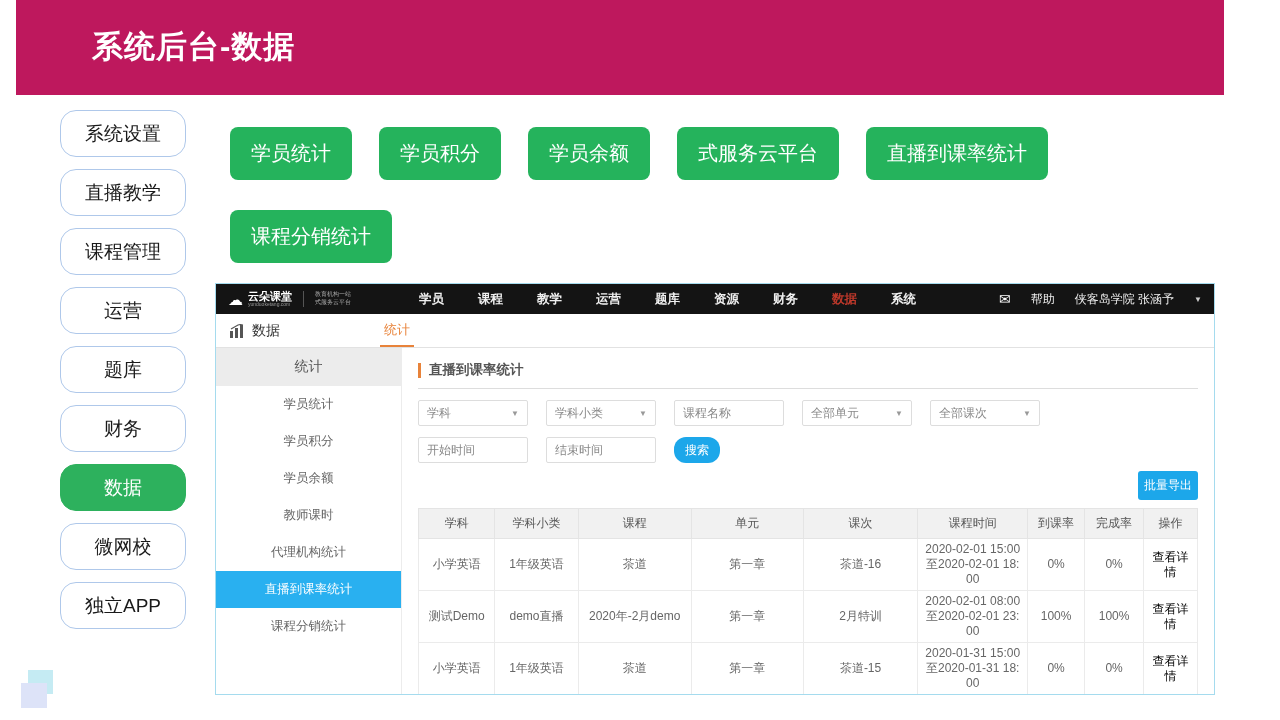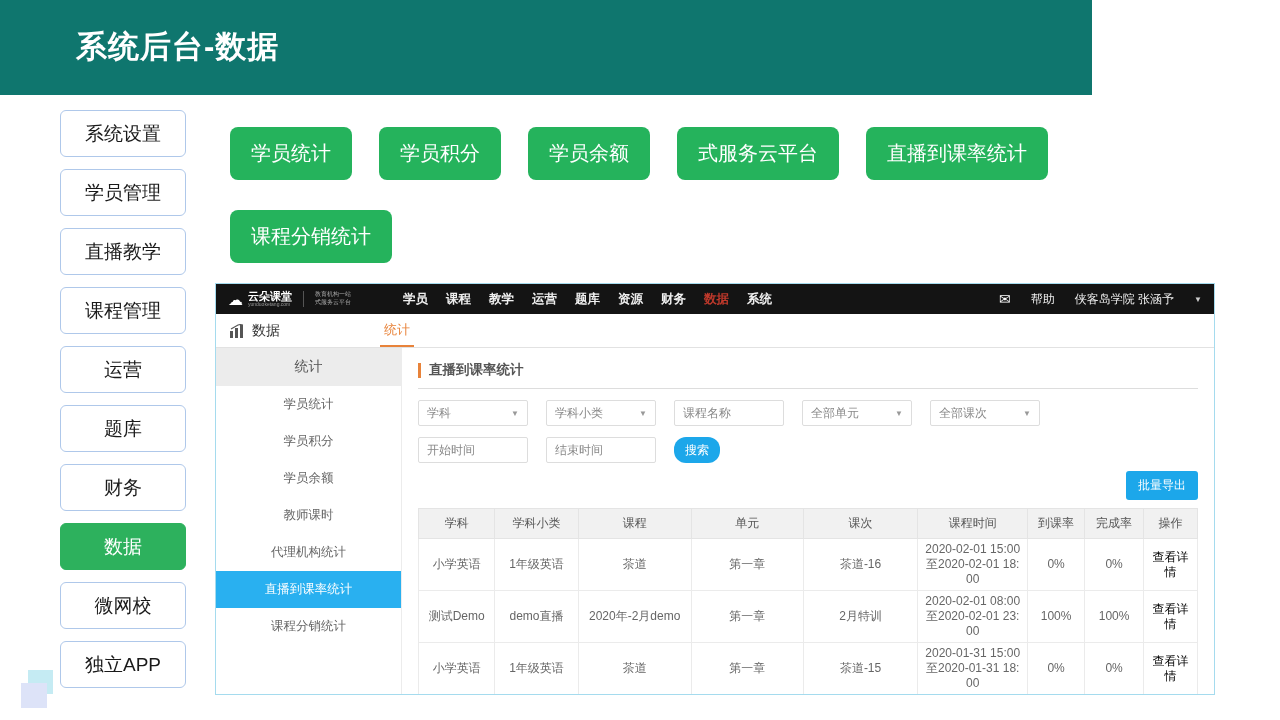--- a/index.html
+++ b/index.html
@@ -3,27 +3,27 @@
 <meta charset="utf-8">
 <style>
   * { box-sizing: border-box; }
   html,body { margin:0; padding:0; }
   body {
     width:1280px; height:720px; position:relative; overflow:hidden;
     background:#fff; font-family:"Liberation Sans", sans-serif;
   }
 
   
-  .page-header { position:absolute; left:0; top:0; width:1092px; height:95px; background:#0f766e; }
+  .page-header { position:absolute; left:16px; top:0; width:1208px; height:95px; background:#be185d; }
   .page-header h1 { margin:0; position:absolute; left:76px; top:26px; font-size:31px; font-weight:bold; color:#fff; letter-spacing:1px; }
 
   
   .outer-sidebar { position:absolute; left:60px; top:110px; width:126px; display:flex; flex-direction:column; gap:12px; }
   .side-btn {
-    width:126px; height:47px; border:1px solid #afc8ea; border-radius:6px; background:#fff;
+    width:126px; height:47px; border:1px solid #afc8ea; border-radius:16px; background:#fff;
     display:flex; align-items:center; justify-content:center;
     font-size:19px; color:#1a1a1a; cursor:pointer;
   }
   .side-btn.active { background:#2db15d; border-color:#2db15d; color:#fff; }
 
   
   .quick-area { position:absolute; left:230px; top:127px; width:900px; }
   .quick-row { display:flex; gap:27px; margin-bottom:30px; }
   .qbtn {
     background:#25b35c; color:#fff; font-size:20px; padding:13px 21px; border-radius:8px;
@@ -39,21 +39,21 @@
   
   .topnav { height:30px; background:#141414; display:flex; align-items:center; color:#eee; padding:0 12px; }
   .logo { display:flex; align-items:center; gap:5px; }
   .cloud-icon { font-size:15px; color:#fff; line-height:1; }
   .logo-text { display:flex; flex-direction:column; line-height:1.1; }
   .logo-title { font-size:11px; font-weight:bold; color:#fff; }
   .logo-sub { font-size:5px; color:#999; }
   .logo-divider { width:1px; height:16px; background:#555; margin:0 6px; }
   .logo-tagline { display:flex; flex-direction:column; font-size:6px; color:#aaa; line-height:1.3; }
   .nav-items { display:flex; gap:18px; margin-left:52px; font-size:12.5px; font-weight:bold; }
-  .nav-item { cursor:pointer; color:#f0f0f0; }
+  .nav-item { cursor:pointer; color:#f0f0f0;margin-left:16px; }
   .nav-item.active { color:#c0392b; }
   .topnav-right { margin-left:auto; display:flex; align-items:center; gap:20px; }
   .mail-icon { font-size:14px; color:#fff; cursor:pointer; }
   .help-link { font-size:12px; cursor:pointer; }
   .account { font-size:12px; cursor:pointer; display:flex; align-items:center; gap:20px; }
   .caret { font-size:8px; color:#ccc; }
 
   
   .crumbbar { height:34px; background:#fff; border-bottom:1px solid #e2e2e2; display:flex; align-items:stretch; padding:0 14px; }
   .crumb-left { display:flex; align-items:center; gap:7px; }
@@ -80,41 +80,40 @@
     width:110px; height:26px; border:1px solid #ddd; background:#fff; border-radius:2px;
     display:flex; align-items:center; justify-content:space-between; padding:0 8px;
     color:#888; font-size:12px; cursor:pointer;
   }
   .fcaret { font-size:8px; color:#999; }
   .search-btn {
     width:46px; height:26px; background:#1ca7ea; color:#fff; border-radius:12px;
     display:flex; align-items:center; justify-content:center; font-size:12px; cursor:pointer;
   }
   .export-row { display:flex; justify-content:flex-end; margin-top:8px; }
-  .export-btn { background:#1ca7ea; color:#fff; border-radius:3px; padding:6px 12px; font-size:12px; cursor:pointer; }
+  .export-btn { background:#1ca7ea; color:#fff; border-radius:3px; padding:6px 6px; font-size:12px; cursor:pointer; }
 
   table.stats { width:100%; border-collapse:collapse; margin-top:8px; font-size:12px; color:#666; text-align:center; table-layout:fixed; }
   table.stats th { background:#f1f1f1; border:1px solid #e4e4e4; height:30px; font-weight:normal; color:#555; }
   table.stats td { border:1px solid #ebebeb; padding:3px 5px; line-height:15px; height:34px; word-break:break-all; }
   .detail-link { color:#000000; cursor:pointer;margin-top:44px; }
 
   
   .deco-cyan { position:absolute; left:28px; top:670px; width:25px; height:24px; background:#c5ebf3; }
   .deco-lav  { position:absolute; left:21px; top:683px; width:26px; height:25px; background:#dde3f8; }
 </style>
 </head>
 <body>
 
 <div class="page-header">
   <h1>系统后台-数据</h1>
 </div>
 
 <div class="outer-sidebar" id="outer-sidebar">
     <div class="side-btn">系统设置</div>
-    <div class="side-btn">学员管理</div>
     <div class="side-btn">直播教学</div>
     <div class="side-btn">课程管理</div>
     <div class="side-btn">运营</div>
     <div class="side-btn">题库</div>
     <div class="side-btn">财务</div>
     <div class="side-btn active">数据</div>
     <div class="side-btn">微网校</div>
     <div class="side-btn">独立APP</div>
   </div>
 

